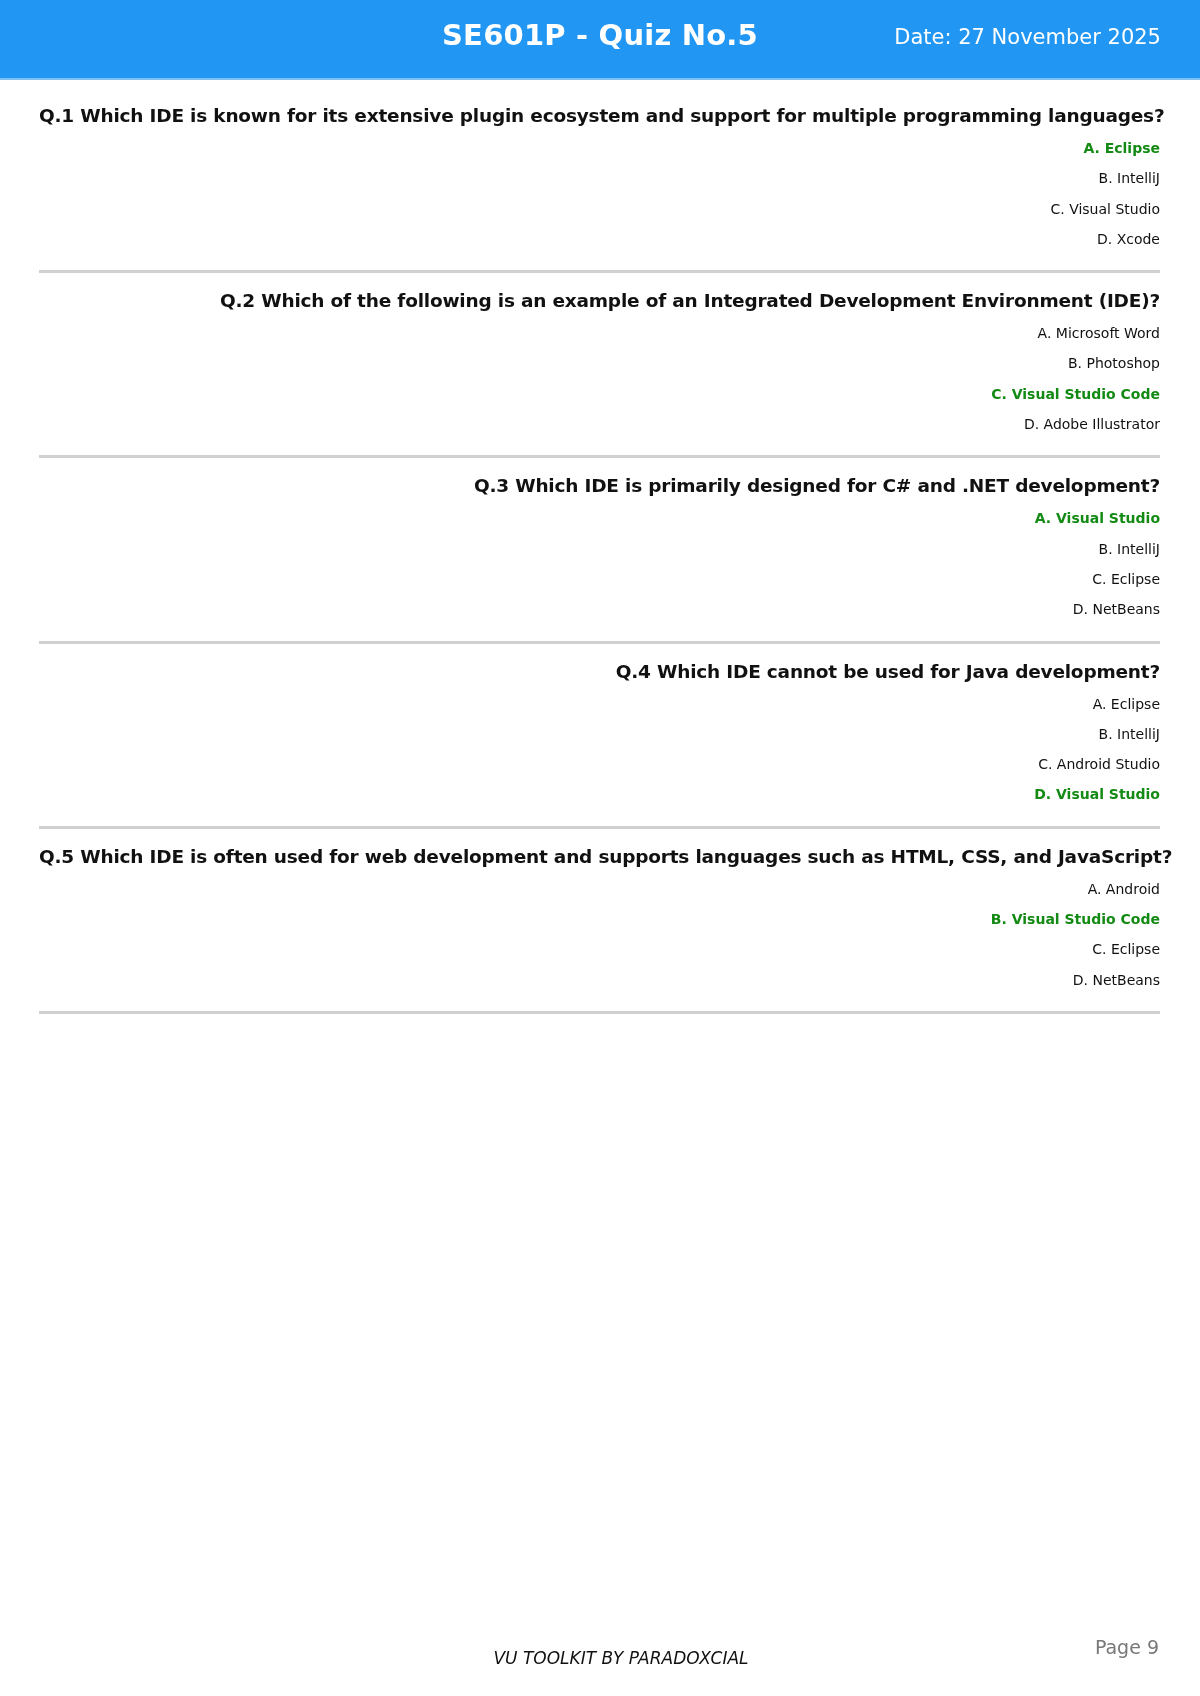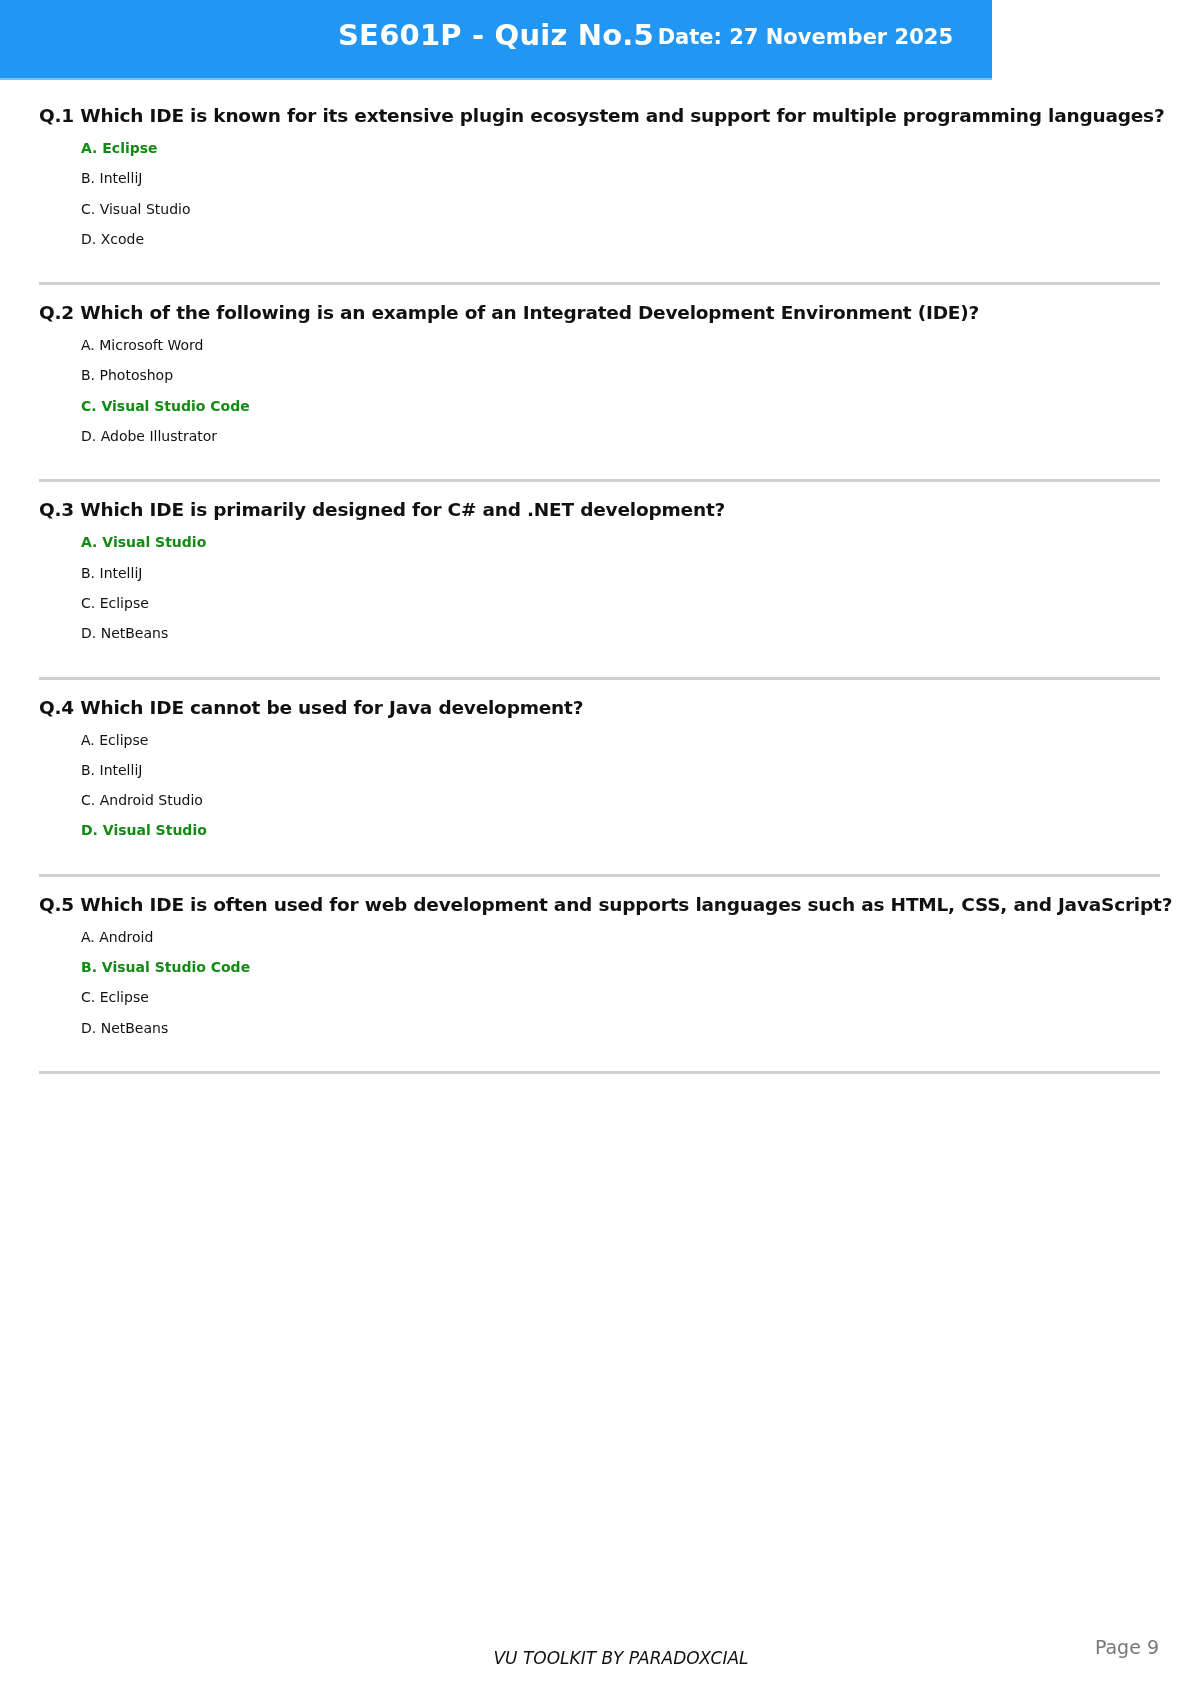--- a/index.html
+++ b/index.html
@@ -11,54 +11,55 @@
     width: 1200px;
     height: 1696px;
     position: relative;
     overflow: hidden;
     font-family: "DejaVu Sans", "Liberation Sans", sans-serif;
     color: #111;
   }
   .header {
     position: absolute;
     left: 0; top: 0;
-    width: 992px;
+    width: 1200px;
     height: 80px;
     background: #2196f3;
     border-bottom: 2px solid #7cc0f7;
     box-sizing: border-box;
   }
   .header-title {
     position: absolute;
     left: 0; right: 0;
     top: 18px;
     text-align: center;
     color: #fff;
     font-weight: bold;
     font-size: 29px;
     letter-spacing: 0.2px;
   }
   .header-date {
     position: absolute;
     right: 39px;
     top: 25px;
     color: #fff;
-    font-weight: bold;
+    font-weight: normal;
     font-size: 21px;
   }
   .content {
     position: absolute;
     left: 39px;
     top: 103px;
     width: 1121px;
   }
   .question {
-    padding-bottom: 28px;
+    padding-bottom: 16px;
     margin-bottom: 15px;
     border-bottom: 3px solid #d0d0d0;
+    text-align: right;
   }
   .q-text {
     font-weight: bold;
     font-size: 18.5px;
     line-height: 26px;
     margin: 0 0 4px 0;
     letter-spacing: -0.2px;
     white-space: nowrap;
   }
   .options {

